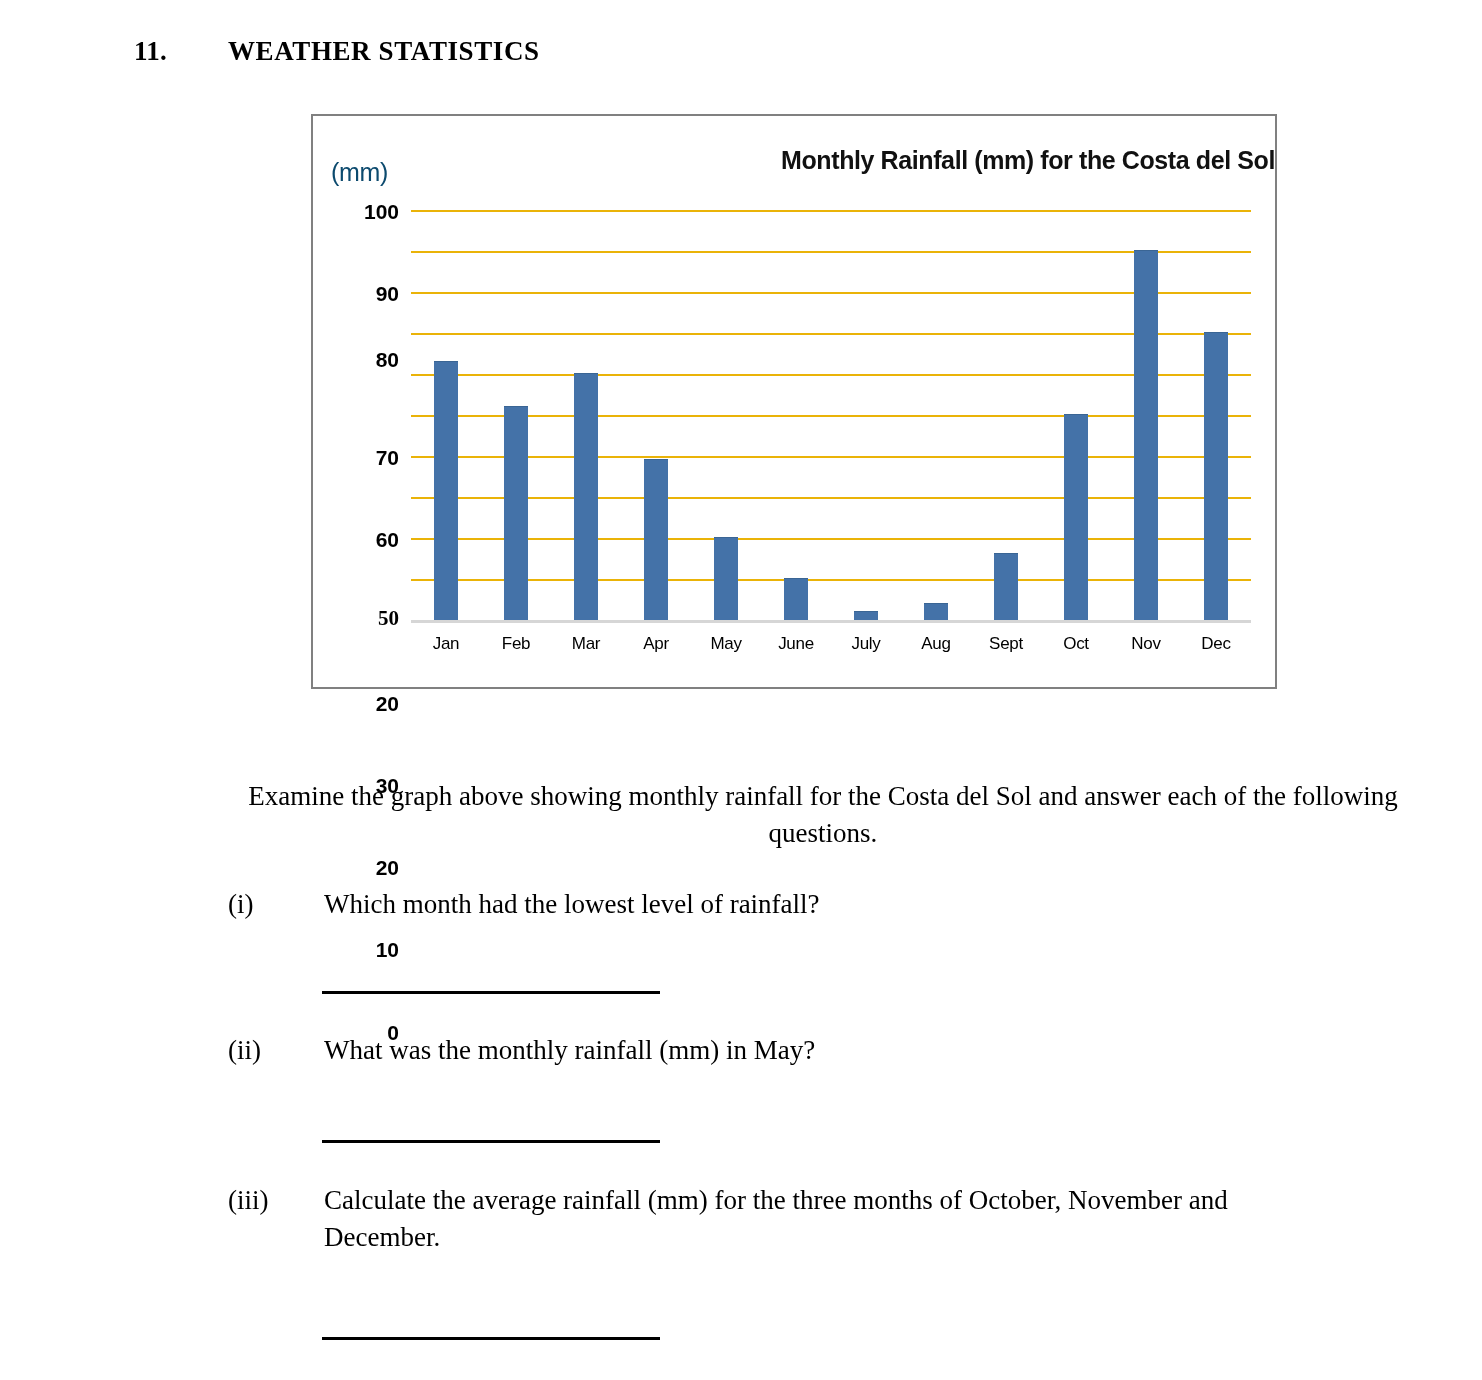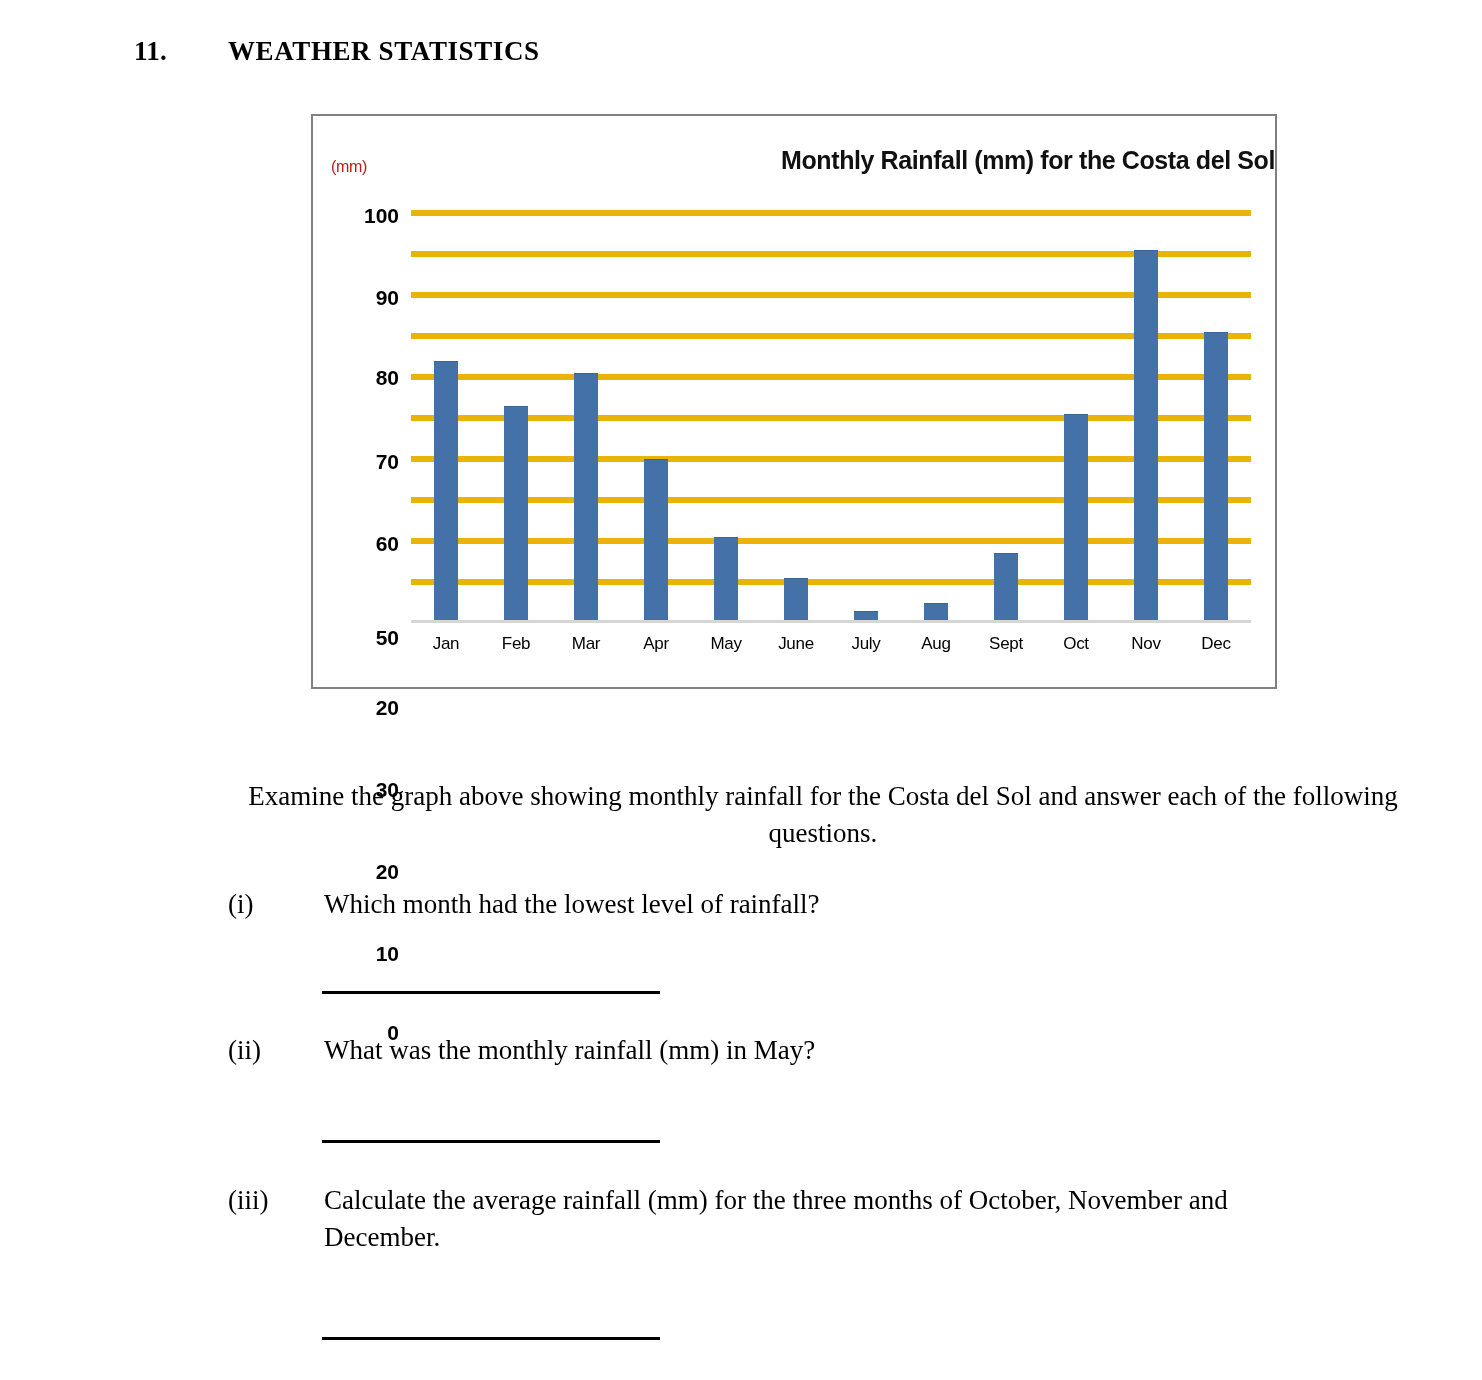--- a/index.html
+++ b/index.html
@@ -50,39 +50,39 @@
     text-align: right;
     font-size: 25px;
     font-weight: bold;
     color: #111111;
     letter-spacing: -0.4px;
   }
   .axis-unit {
     position: absolute;
     left: 18px;
     top: 42px;
-    font-size: 16px;
-    color: #b91c1c;
+    font-size: 25px;
+    color: #0c4a6e;
     letter-spacing: -0.3px;
   }
 
   
   .plot {
     position: absolute;
     left: 98px;      
     top: 94px;       
     width: 840px;    
     height: 410px;   
   }
   .gridline {
     position: absolute;
     left: 0;
     width: 100%;
     height: 0;
-    border-top: 6px solid #eab308;
+    border-top: 2px solid #eab308;
   }
   .gridline.baseline {
     border-top: 3px solid #D6D6D6;
   }
   .ytick {
     position: absolute;
     right: calc(100% + 12px);
     transform: translateY(-50%);
     font-size: 21px;
     font-weight: bold;
@@ -176,30 +176,30 @@
 
   <div class="plot">
     <div id="gridlines">
         <div class="gridline" style="top: 0px;">
           <span class="ytick" style="top: 0px;">100</span>
         </div>
         <div class="gridline" style="top: 41px;">
           <span class="ytick" style="top: 41px;">90</span>
         </div>
         <div class="gridline" style="top: 82px;">
-          <span class="ytick" style="top: 80px; margin-left: 12px;">80</span>
+          <span class="ytick" style="top: 66px; margin-left: 12px;">80</span>
         </div>
         <div class="gridline" style="top: 123px;">
           <span class="ytick" style="top: 123px;">70</span>
         </div>
         <div class="gridline" style="top: 164px;">
           <span class="ytick" style="top: 164px;">60</span>
         </div>
         <div class="gridline" style="top: 205px;">
-          <span class="ytick" style="top: 217px;">50</span>
+          <span class="ytick" style="top: 201px; font-family: Liberation Serif, serif;">50</span>
         </div>
         <div class="gridline" style="top: 246px;">
           <span class="ytick" style="top: 246px;">20</span>
         </div>
         <div class="gridline" style="top: 287px;">
           <span class="ytick" style="top: 287px;">30</span>
         </div>
         <div class="gridline" style="top: 328px;">
           <span class="ytick" style="top: 328px;">20</span>
         </div>

